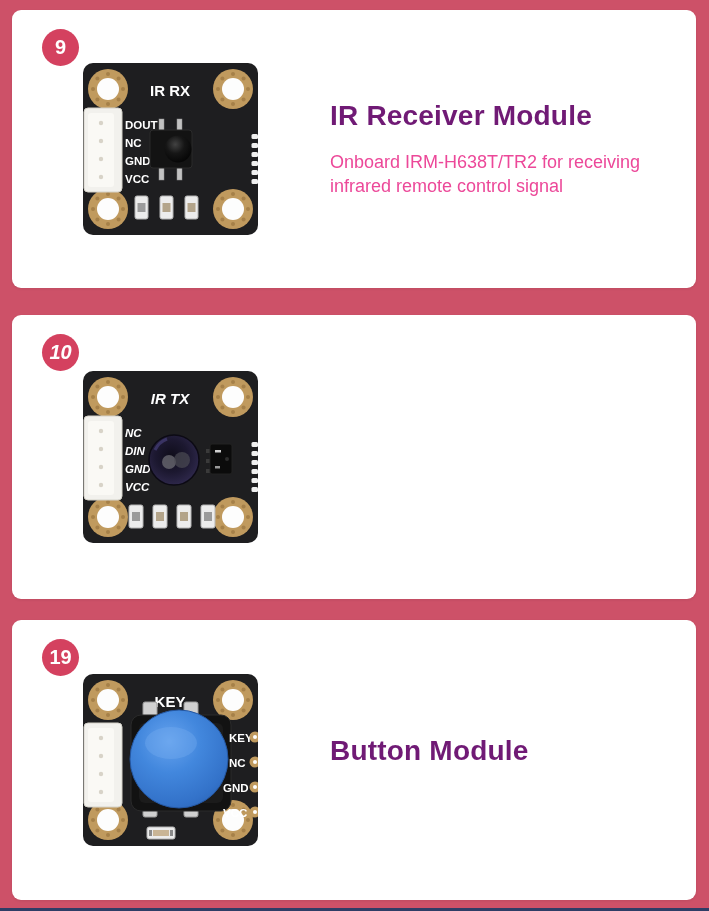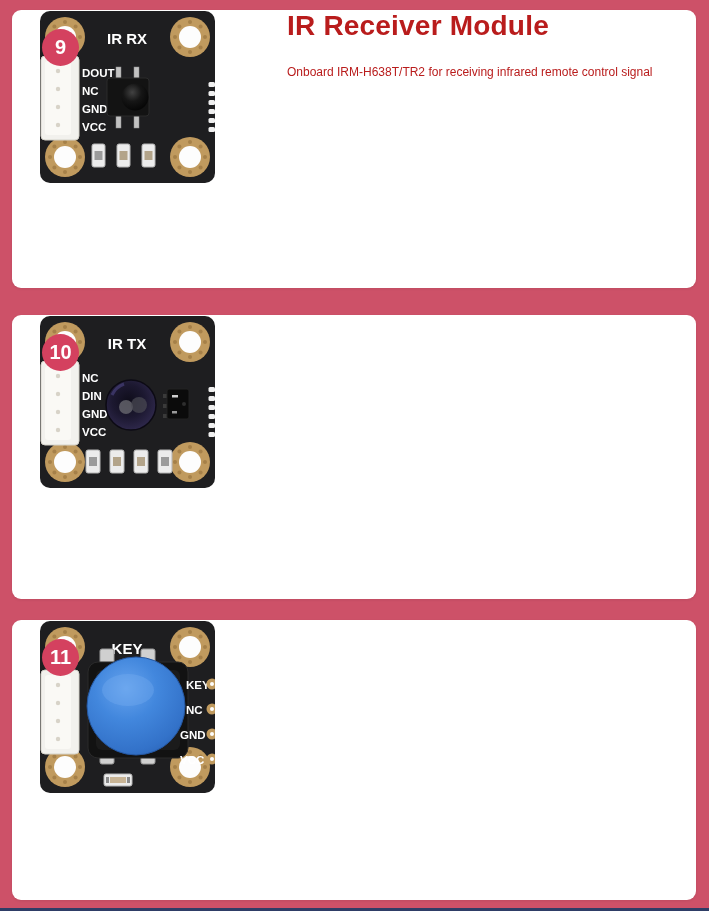--- a/index.html
+++ b/index.html
@@ -13,58 +13,59 @@
   }
   .card {
     position: absolute;
     left: 12px;
     width: 684px;
     background: #ffffff;
     border-radius: 9px;
     box-shadow: 0 1px 3px rgba(0,0,0,0.08);
   }
   .card-1 { top: 10px;  height: 278px; }
-  .card-2 { top: 315px; height: 284px; }
+  .card-2 { top: 315px; height: 284px; font-style: italic; }
   .card-3 { top: 620px; height: 280px; }
 
   .badge {
     position: absolute;
     left: 30px; top: 19px;
     width: 37px; height: 37px;
     border-radius: 50%;
     background: #d4415f;
     color: #ffffff;
     font-size: 20px;
     font-weight: bold;
     display: flex; align-items: center; justify-content: center;
   }
   .card-content {
     display: flex;
-    align-items: flex-start;
+    align-items: center;
     height: 100%;
-    padding-left: 28px;
+    padding-left: 63px;
+    margin-left: 8px;
   }
   .board-wrap {
     width: 175px; height: 175px;
     flex: 0 0 auto;
   }
   .text-col {
     margin-left: 72px;
     width: 378px;
   }
   .module-title {
     font-size: 28px;
     font-weight: bold;
-    color: #b91c1c;
+    color: #701a75;
     margin: 0 0 18px 0;
     letter-spacing: 0.2px;
   }
   .module-desc {
-    font-size: 12px;
-    color: #b91c1c;
+    font-size: 18px;
+    color: #ec4899;
     line-height: 24px;
   }
   .footer-strip {
     position: absolute;
     left: 0; bottom: 0;
     width: 709px; height: 3px;
     background: #2e3d66;
   }
   svg text { font-family: "Liberation Sans", sans-serif; }
 </style>
@@ -236,21 +237,21 @@
           <rect x="168.5" y="99" width="6.5" height="5" rx="1.5"></rect>
           <rect x="168.5" y="108" width="6.5" height="5" rx="1.5"></rect>
           <rect x="168.5" y="117" width="6.5" height="5" rx="1.5"></rect>
         </g>
       </svg>
     </div>
   </div>
 </section>
 
 <section class="card card-3">
-  <div class="badge">11</div>
+  <div class="badge">19</div>
   <div class="card-content">
     <div class="board-wrap">
       <svg viewBox="0 0 175 175" width="175" height="175">
         <defs>
           <g id="hole3">
             <circle cx="0" cy="0" r="20" fill="#c09a5e"></circle>
             <circle cx="0" cy="0" r="11" fill="#fdfdfd"></circle>
             <g fill="#a58049">
               <circle cx="0" cy="-15" r="2"></circle>
                 <circle cx="10.6" cy="-10.6" r="2"></circle>
@@ -313,17 +314,18 @@
         </g>
         <g>
           <rect x="64" y="154" width="28" height="12" rx="2" fill="#ececec" stroke="#b5b5b5"></rect>
           <rect x="70" y="157" width="16" height="6" fill="#c9b596"></rect>
           <rect x="66" y="157" width="3" height="6" fill="#8a8a8a"></rect>
           <rect x="87" y="157" width="3" height="6" fill="#8a8a8a"></rect>
         </g>
       </svg>
     </div>
     <div class="text-col">
+      <h2 class="module-title">Button Module</h2>
     </div>
   </div>
 </section>
 
 <div class="footer-strip"></div>
 
 </body></html>

